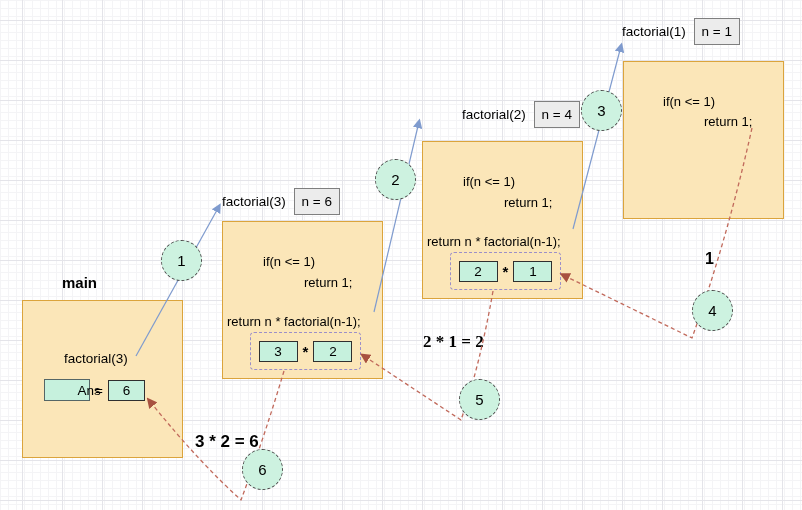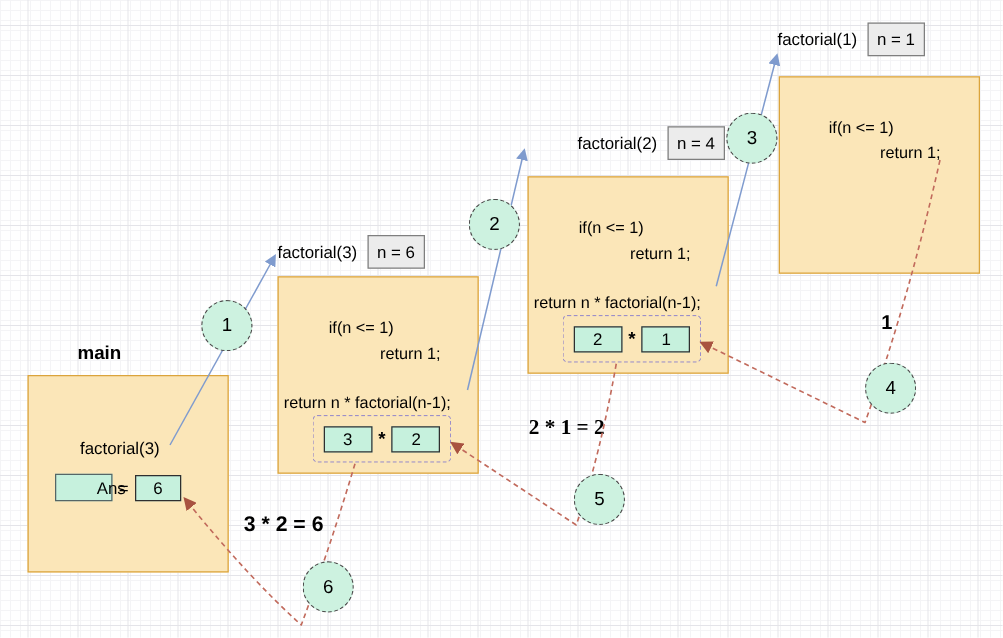--- a/index.html
+++ b/index.html
@@ -134,17 +134,17 @@
   <div class="step" style="left:692px; top:290px;">
     <span>4</span>
   </div>
   <div class="step" style="left:459px; top:379px;">
     <span>5</span>
   </div>
   <div class="step" style="left:242px; top:449px;">
     <span>6</span>
   </div>
 
-  <div class="equation" style="left:195px; top:410px;">3 * 2 = 6</div>
+  <div class="equation" style="left:195px; top:432px;">3 * 2 = 6</div>
   <div class="equation" style="left:423px; top:332px;font-family:Liberation Serif, serif;">2 * 1 = 2</div>
   <div class="equation" style="left:705px; top:250px; font-size:16px;">1</div>
 
 </div>
 
 </body></html>

